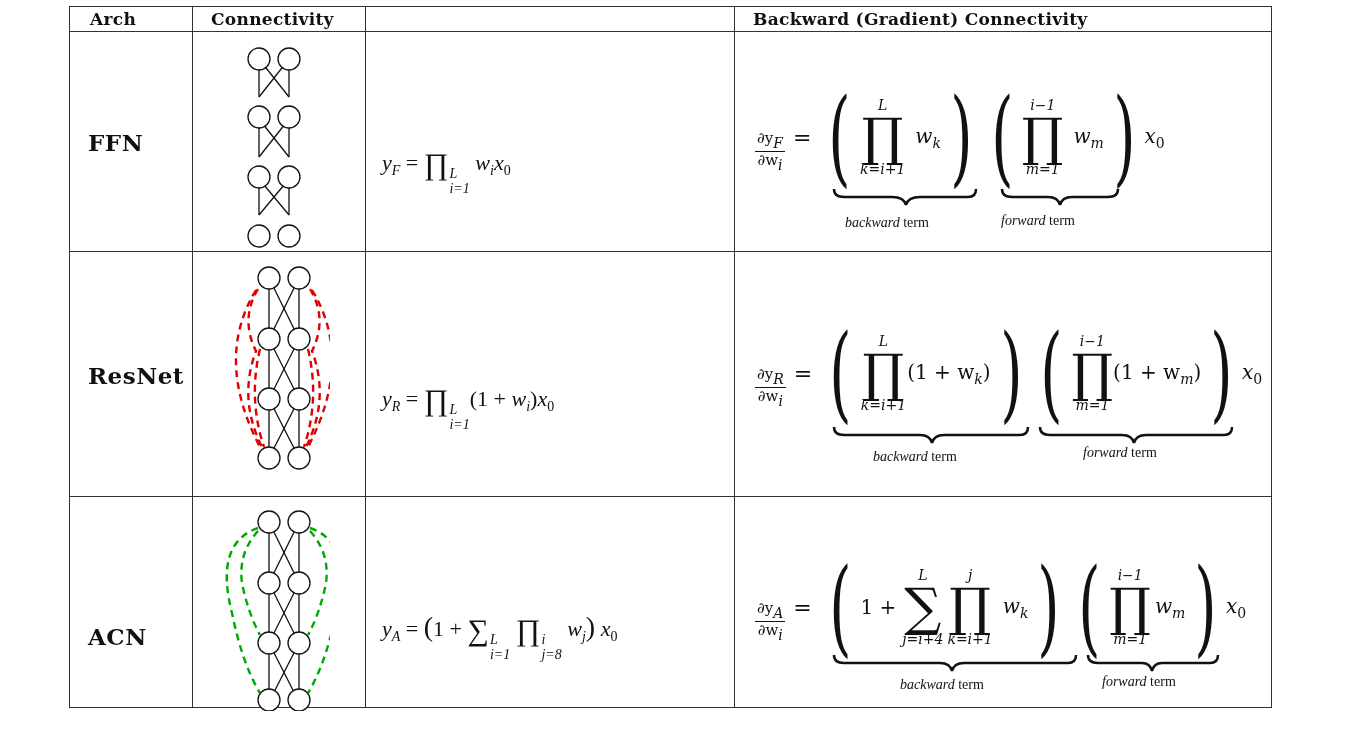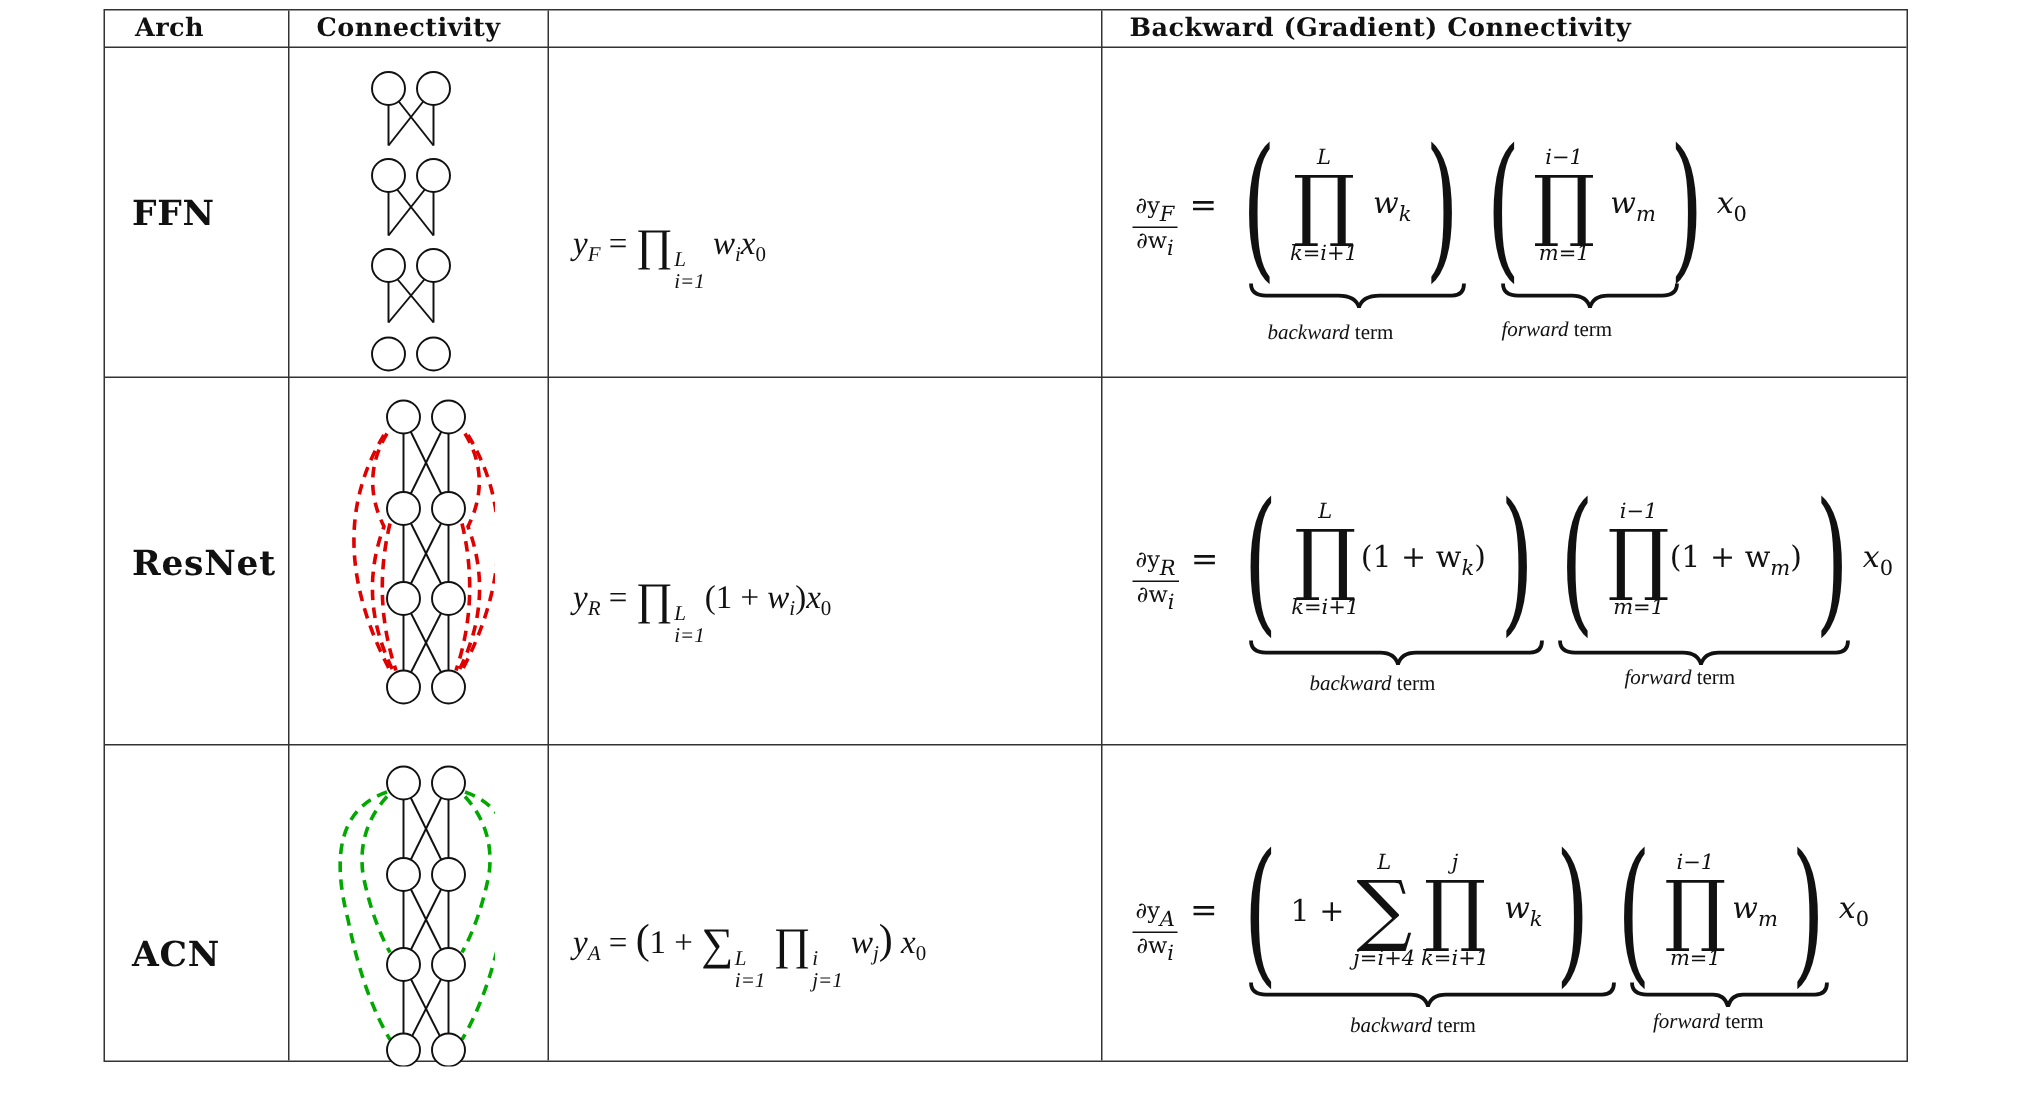--- a/index.html
+++ b/index.html
@@ -220,21 +220,21 @@
   </svg>
   <div class="fwd" style="top:584px">
     <span class="mi">y</span><span class="sub mi">A</span>
     <span>=</span>
     <span style="font-size:28px">(</span>1 + <span class="bigop">∑</span><span class="subsup">
         <span class="mi">L</span>
         <span class="mi">i=1</span>
       </span>
     <span class="bigop">∏</span><span class="subsup">
         <span class="mi">i</span>
-        <span class="mi">j=1</span>
+        <span class="mi">j=8</span>
       </span>
     <span class="mi">w</span><span class="sub mi">j</span><span style="font-size:28px">)</span> <span class="mi">x</span><span class="sub">0</span>
   </div>
   <div class="eq" style="left:685px;top:530px;height:140px">
     <span class="frac">
         <span class="num"><span>∂y</span><span class="sub mi">A</span></span>
         <span><span>∂w</span><span class="sub mi">i</span></span>
       </span>
     <span style="margin:0 8px;font-size:22px">=</span>
     <span class="paren">(</span>

